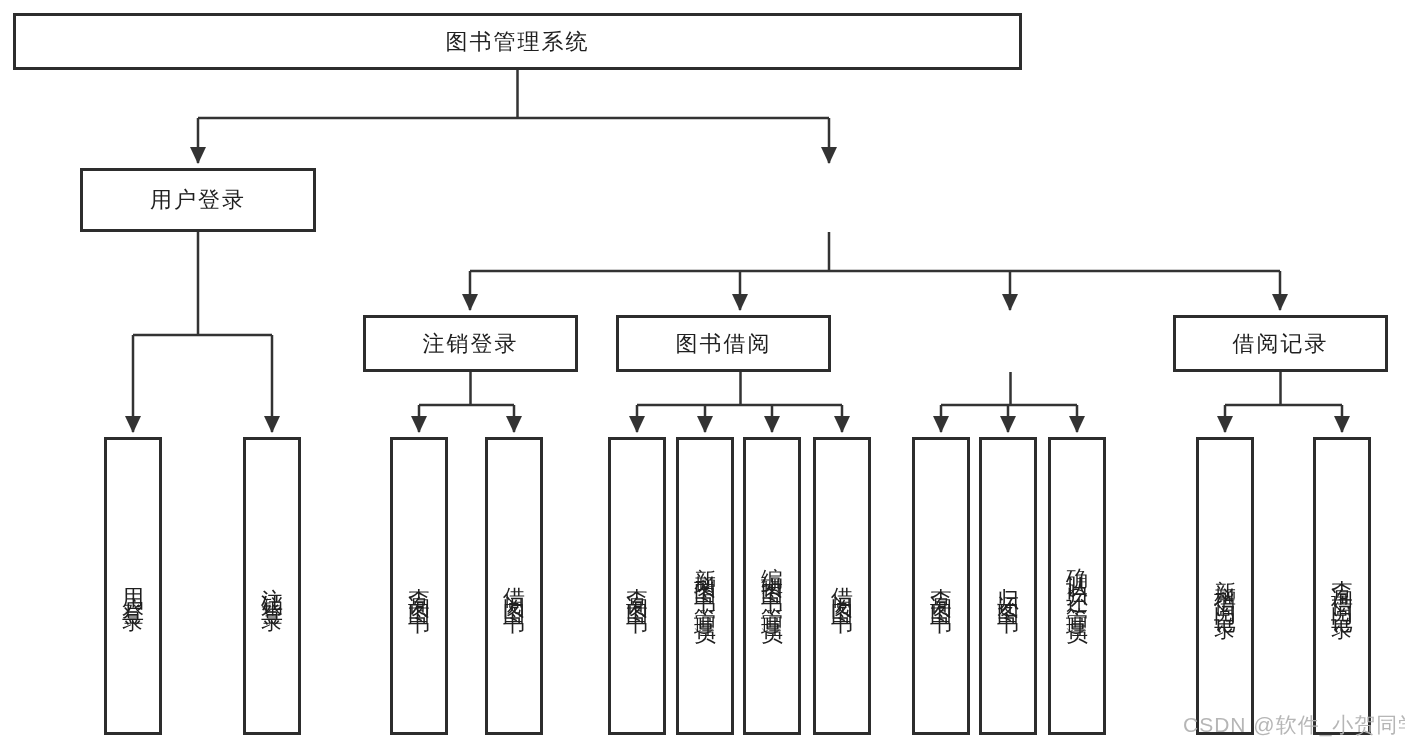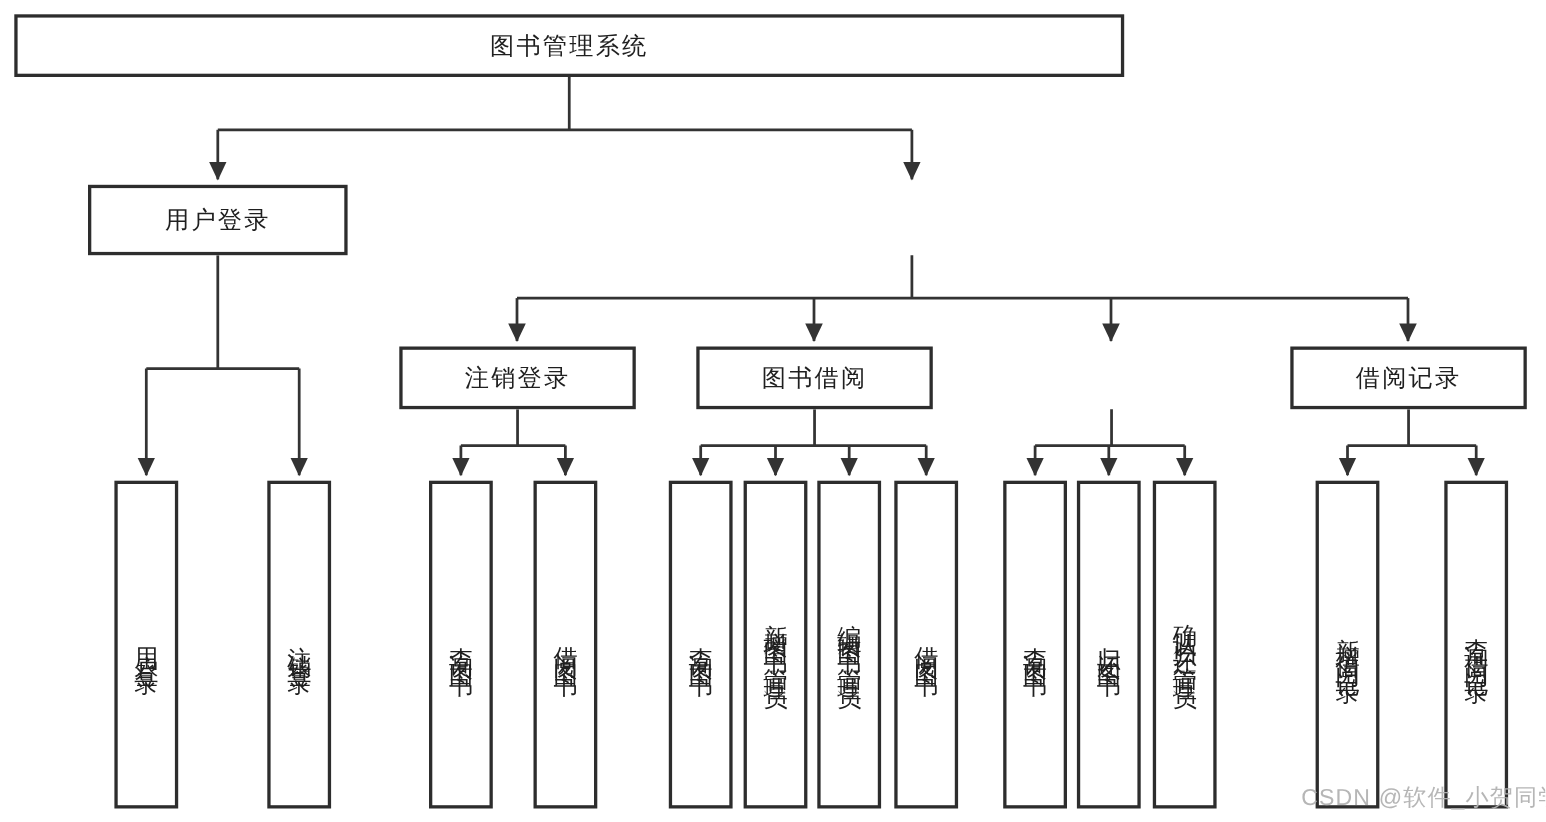--- a/index.html
+++ b/index.html
@@ -34,21 +34,21 @@
     white-space:nowrap;
   }
   
   .n-root{left:13px;top:13px;width:1009px;height:57px;}
   
   .n-l2-0{left:80px;top:168px;width:236px;height:64px;}
   .n-l2-1{left:711px;top:168px;width:236px;height:64px;}
   
   .l3{top:315px;width:215px;height:57px;}
   .n-l3-0{left:363px;}
-  .n-l3-1{left:633px;font-family:Liberation Mono, monospace;}
+  .n-l3-1{left:616px;font-family:Liberation Mono, monospace;}
   .n-l3-2{left:903px;}
   .n-l3-3{left:1173px;}
   
   .leaf{top:437px;width:58px;height:298px;}
   .n-leaf-0{left:104px;}
   .n-leaf-1{left:243px;}
   .n-leaf-2{left:390px;}
   .n-leaf-3{left:485px;}
   .n-leaf-4{left:608px;}
   .n-leaf-5{left:676px;}

